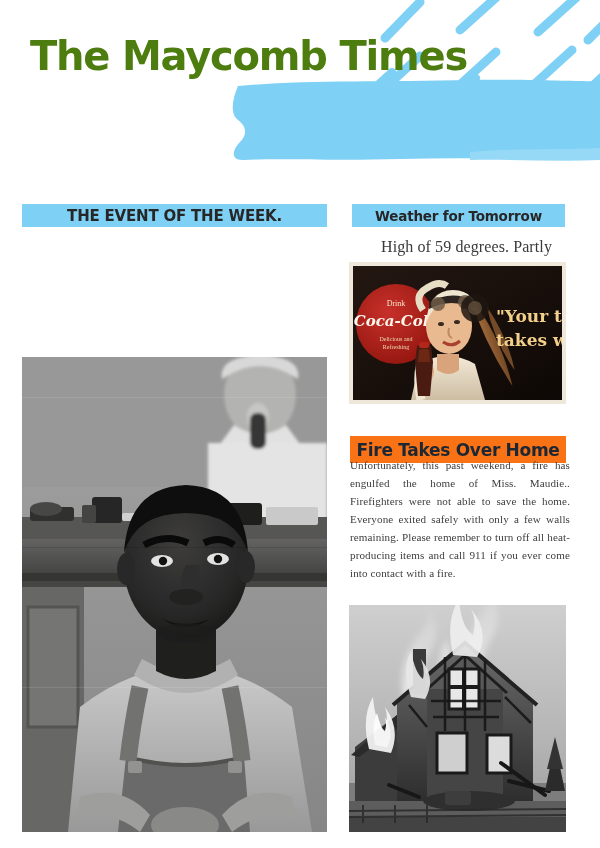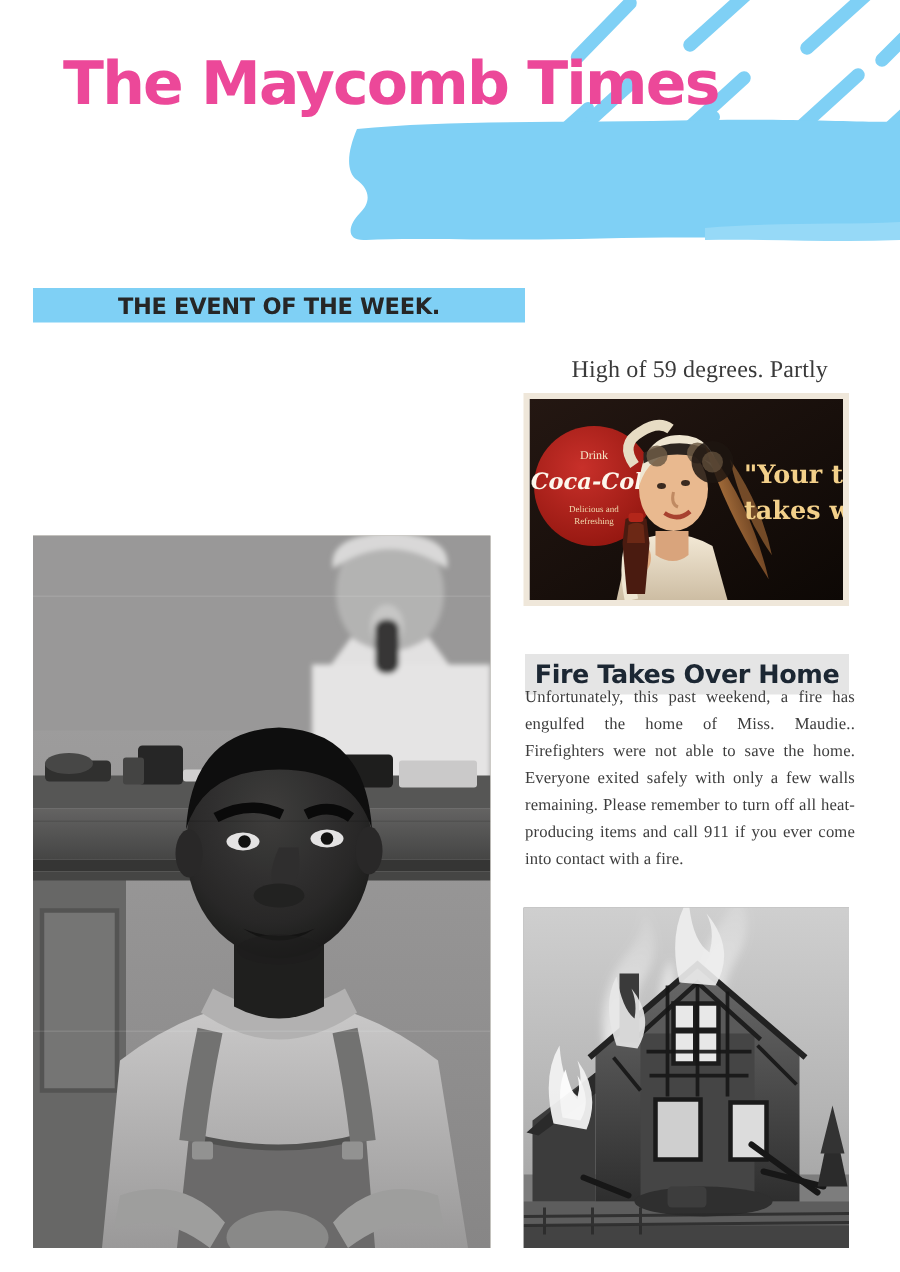--- a/index.html
+++ b/index.html
@@ -22,26 +22,26 @@
   .masthead {
     position:absolute;
     left:0; top:0;
     width:600px; height:185px;
   }
 
   .brush-layer { position:absolute; inset:0; }
 
   .paper-title {
     position:absolute;
-    left:42px; top:33px;
+    left:30px; top:33px;
     font-family:"DejaVu Sans", sans-serif;
     font-size:40px;
     font-weight:bold;
     letter-spacing:-1.2px;
-    color:#ec4899;
+    color:#4d7c0f;
     white-space:nowrap;
     z-index:5;
     text-align:center;
   }
 
   .issue-date {
     position:absolute;
     left:424px; top:99px;
     width:150px;
     font-family:"DejaVu Sans", sans-serif;
@@ -58,41 +58,41 @@
     display:flex;
     align-items:center;
     justify-content:center;
     font-family:"DejaVu Sans", sans-serif;
     font-weight:bold;
     color:#262626;
   }
 
   .bar-event {
     position:absolute;
-    left:22px; top:192px;
-    width:328px; height:23px;
+    left:22px; top:204px;
+    width:305px; height:23px;
     background:#7fd0f5;
     font-size:15px;
     letter-spacing:-0.2px;
   }
 
   .bar-weather {
     position:absolute;
     left:352px; top:204px;
     width:213px; height:23px;
     background:#7fd0f5;
     font-size:13.5px;
     letter-spacing:-0.2px;
   }
 
   .bar-fire {
     position:absolute;
     left:350px; top:436px;
     width:216px; height:27px;
-    background:#e5e5e5;
+    background:#f97316;
     font-size:17px;
     letter-spacing:-0.3px;
     color:#1c2733;
   }
 
   .event-cols {
     position:absolute;
     left:25px; top:236px;
     width:300px;
     display:flex;
@@ -309,20 +309,21 @@
 
       <g opacity="0.1">
         <rect x="0" y="0" width="305" height="475" fill="none"></rect>
         <rect x="0" y="40" width="305" height="1" fill="#fff"></rect>
         <rect x="0" y="190" width="305" height="1" fill="#000"></rect>
         <rect x="0" y="330" width="305" height="1" fill="#fff"></rect>
       </g>
     </svg>
   </div>
 
+  <div class="bar bar-weather">Weather for Tomorrow</div>
 
   <div class="weather-line">High of 59 degrees. Partly cloudy.</div>
 
   <div class="photo photo-ad">
     <div class="ad-inner">
       <svg viewBox="0 0 209 134" preserveAspectRatio="xMidYMid slice">
         <defs>
           <linearGradient id="adBg" x1="0" y1="0" x2="1" y2="1">
             <stop offset="0%" stop-color="#241712"></stop>
             <stop offset="100%" stop-color="#0d0805"></stop>

